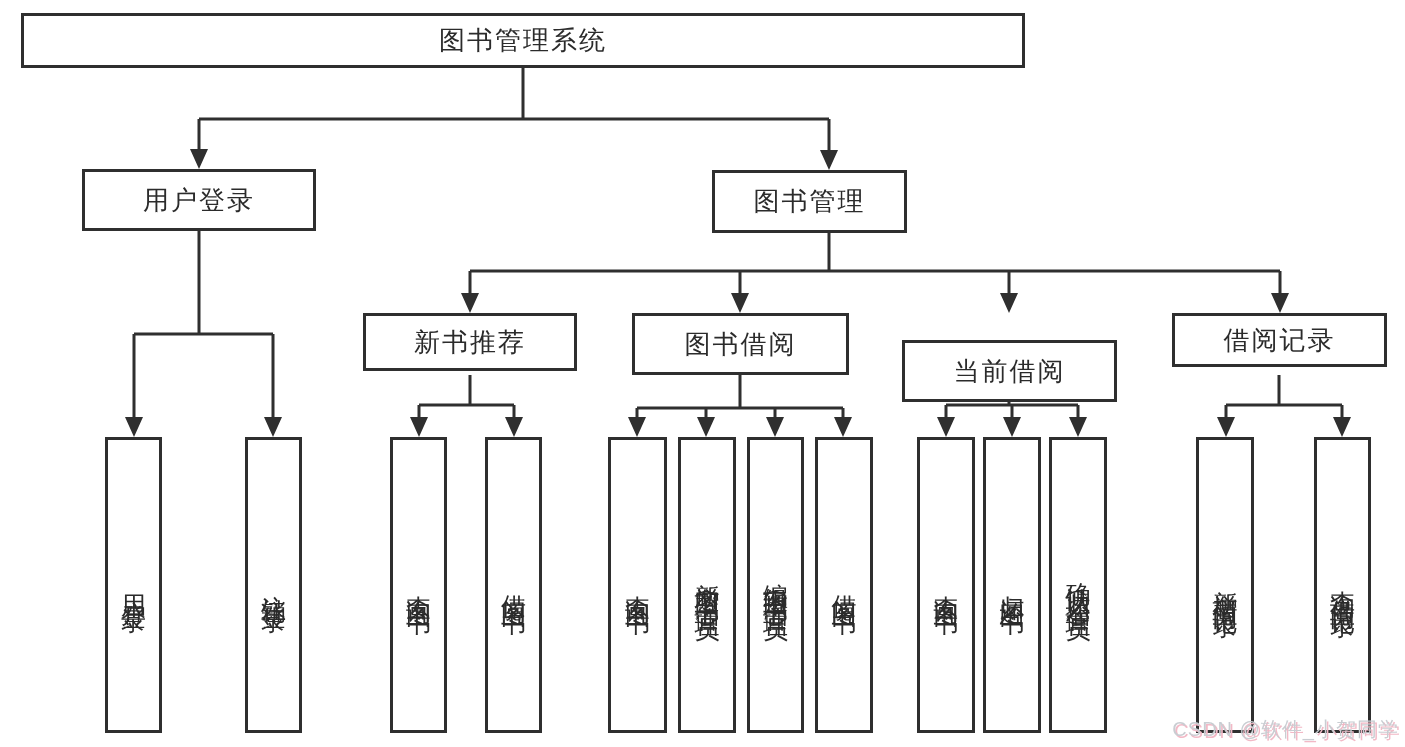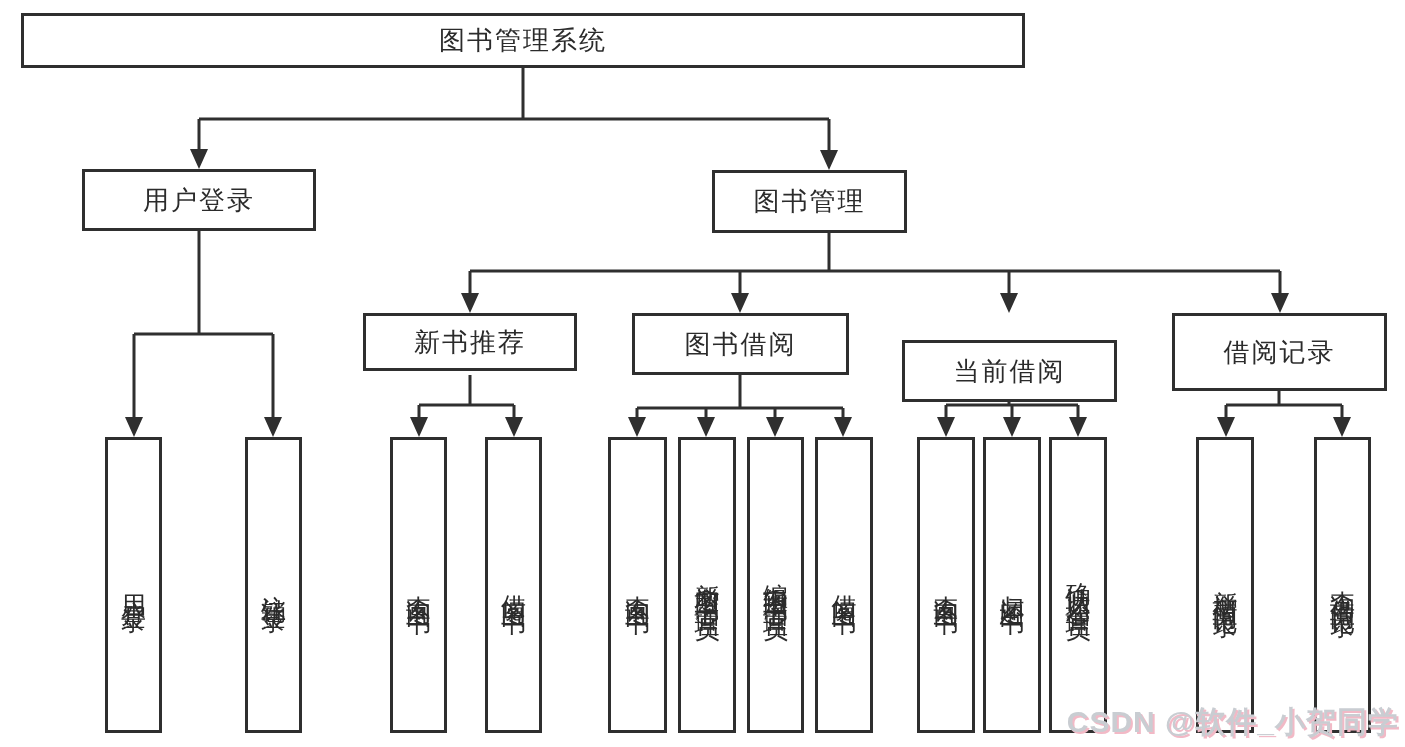--- a/index.html
+++ b/index.html
@@ -24,26 +24,25 @@
   .vtext {
     writing-mode: vertical-rl;
     text-orientation: mixed;
     font-size: 25px;
     letter-spacing: 5px;
     line-height: 1;
     white-space: nowrap;
   }
   .watermark {
     position: absolute; right: 6px; bottom: 4px;
-    font-size: 30px; letter-spacing: 1px;
+    font-size: 20px; letter-spacing: 1px;
     color: #c9cdd2;
     text-shadow: 2px 2px 0 #f2b9c6;
     z-index: 5;
     white-space: nowrap;
-    font-weight: bold;
   }
 </style>
 </head>
 <body>
 
 <div class="stage">
 
   <svg class="wires" width="1405" height="747" viewBox="0 0 1405 747">
     <path fill="none" stroke="#2f2f2f" stroke-width="3" d="M523 68 V119 M199 119 H829 M199 119 V151 M829 119 V152
              M829 233 V271 M470 271 H1280 M470 271 V295 M740 271 V295 M1009 271 V295 M1280 271 V295
@@ -86,21 +85,21 @@
 
   <div class="box" style="left:363px; top:313px; width:214px; height:58px;">
     <span class="h-label">新书推荐</span>
   </div>
   <div class="box" style="left:632px; top:313px; width:217px; height:62px;">
     <span class="h-label">图书借阅</span>
   </div>
   <div class="box" style="left:902px; top:313px; width:215px; height:62px;margin-top:27px;">
     <span class="h-label">当前借阅</span>
   </div>
-  <div class="box" style="left:1172px; top:313px; width:215px; height:78px;">
+  <div class="box" style="left:1172px; top:313px; width:215px; height:54px;">
     <span class="h-label">借阅记录</span>
   </div>
 
   <div class="box leaf" style="left:105px;">
     <span class="vtext">用户登录</span>
   </div>
   <div class="box leaf" style="left:245px;">
     <span class="vtext">注销登录</span>
   </div>
   <div class="box leaf" style="left:390px;">

